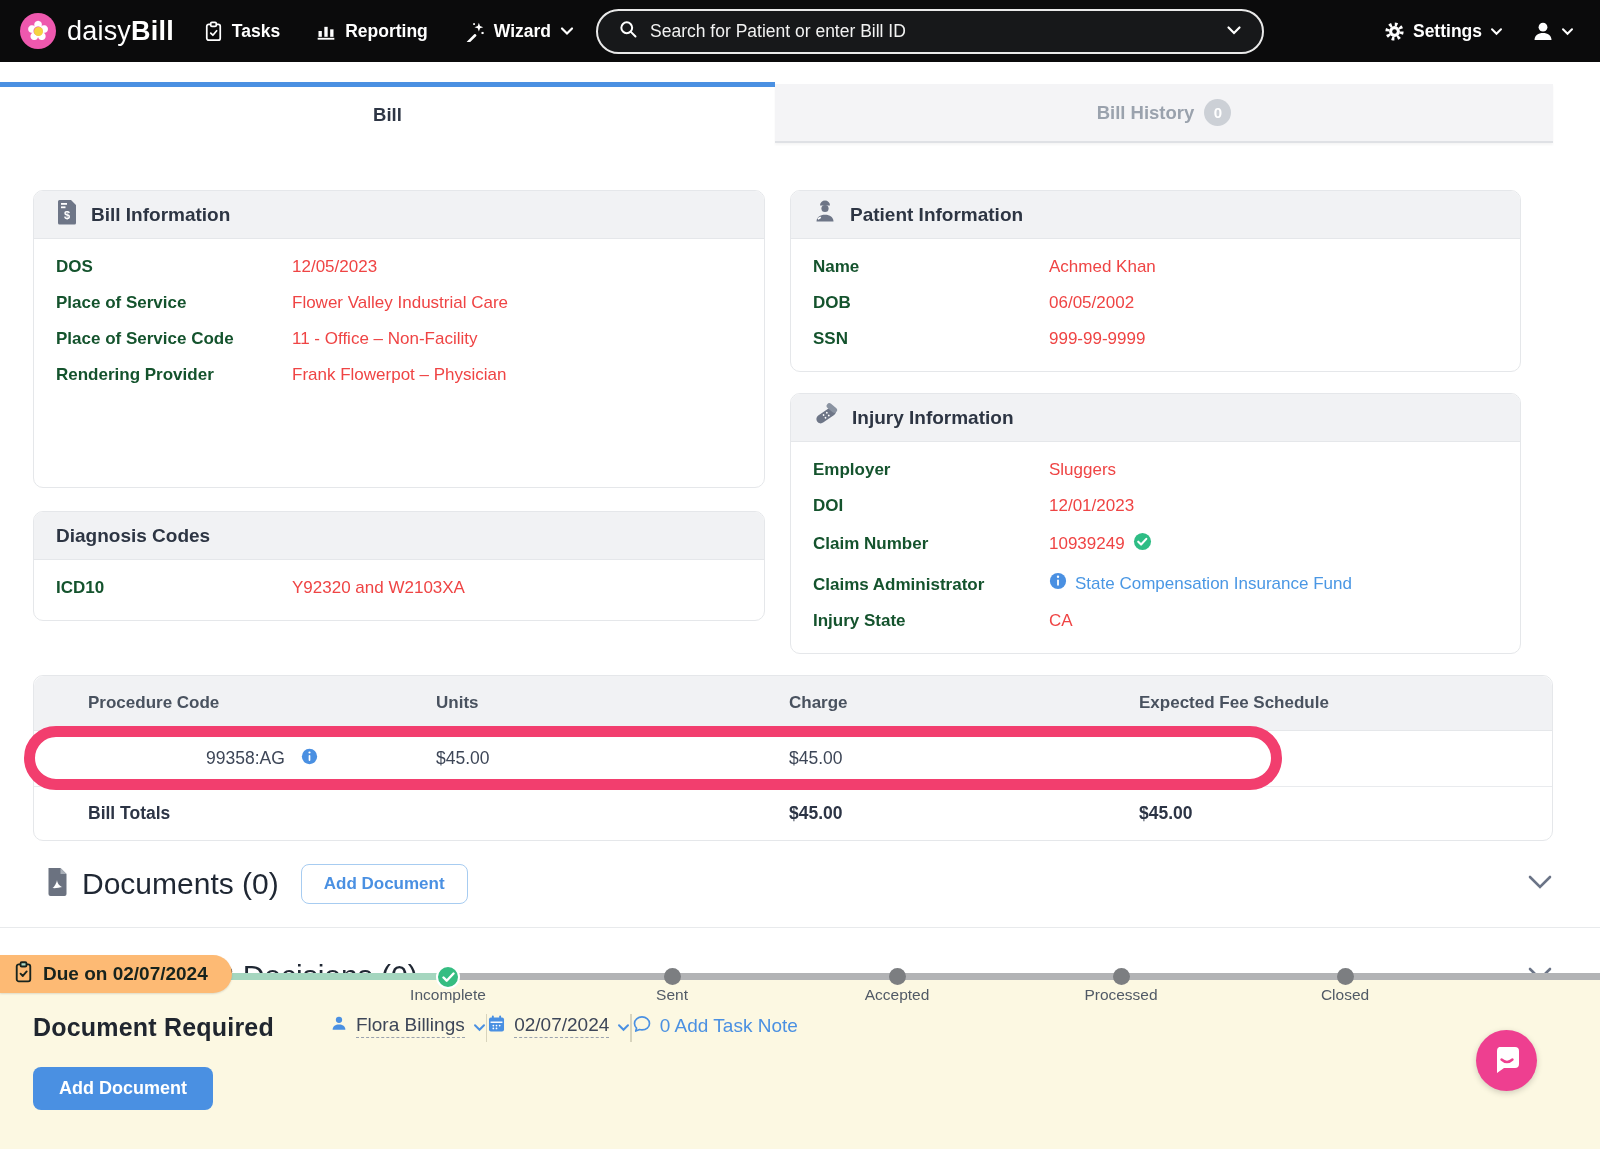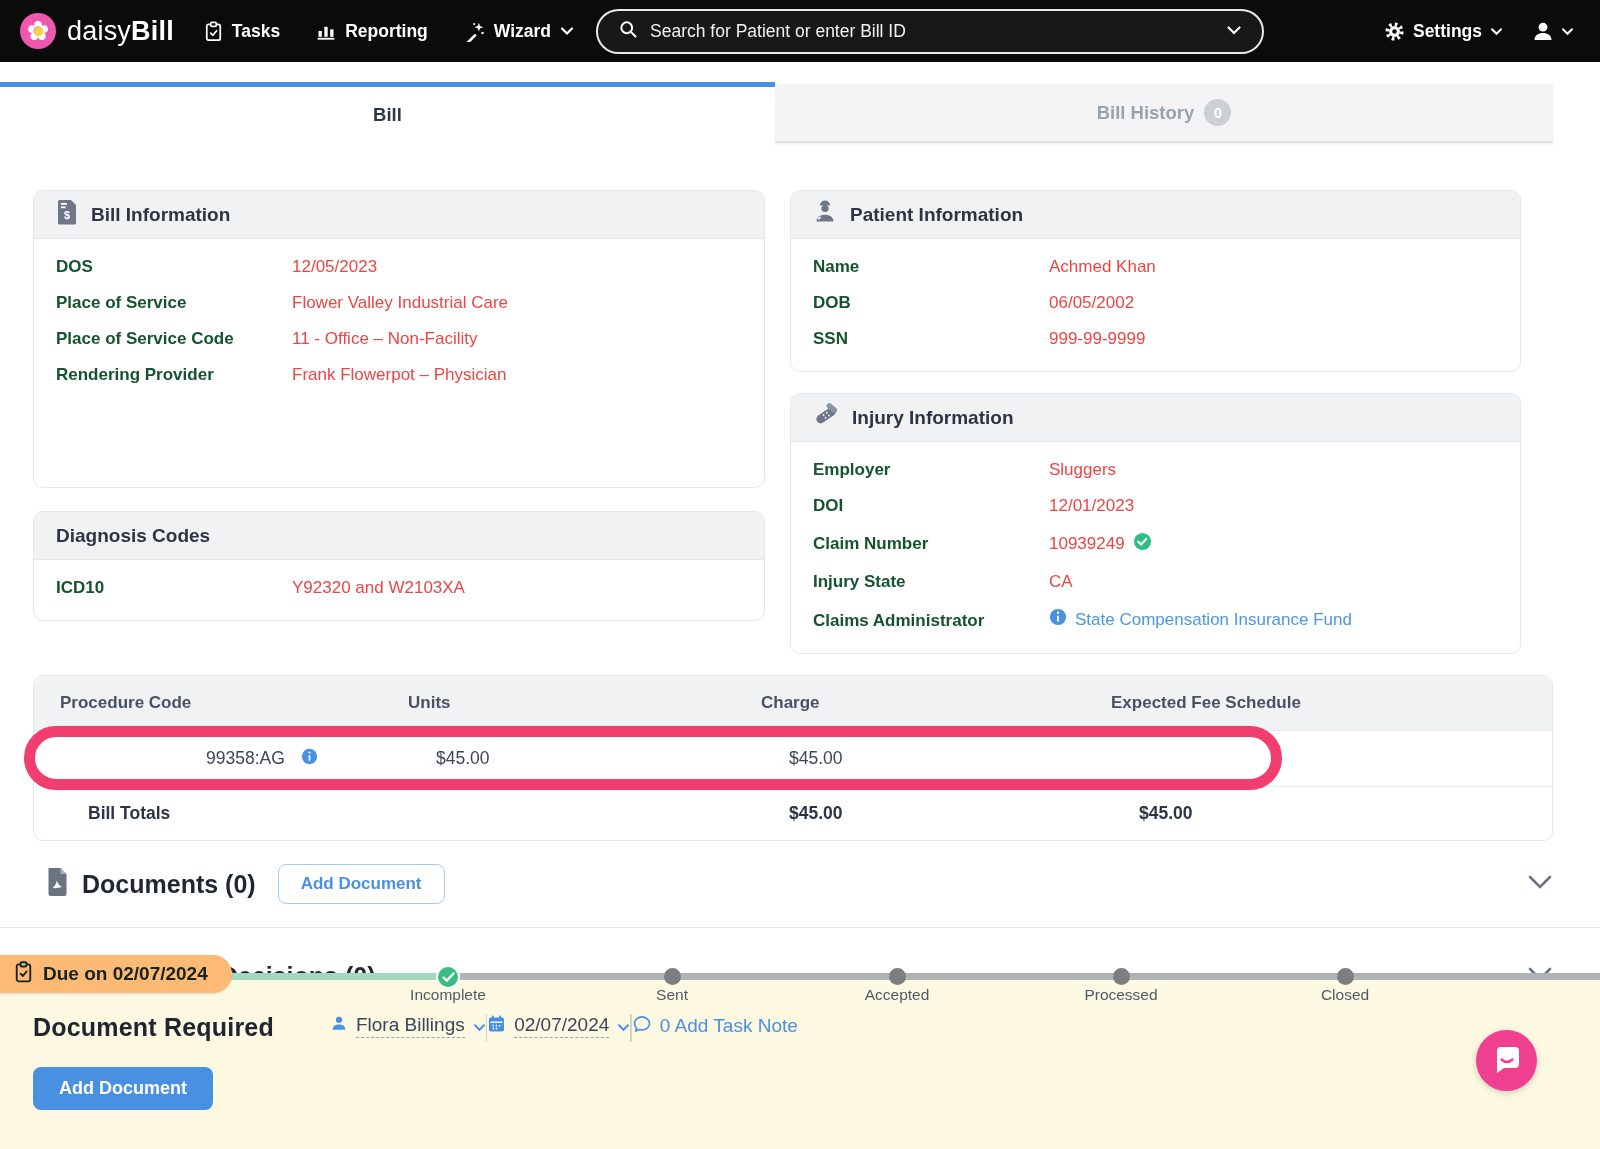--- a/index.html
+++ b/index.html
@@ -53,36 +53,36 @@
   .card-body { padding:10px 22px 14px 22px; }
   .info-row { display:flex; align-items:baseline; padding:8px 0; }
   .info-label { width:236px; flex:0 0 236px; font-size:17px; font-weight:700; color:#14532d; }
   .info-value { font-size:17px; color:#ef4444; }
   .card-bill-info .card-body { min-height:248px; }
   .link-blue { color:#4a97e4; cursor:pointer; display:flex; align-items:center; gap:8px; }
   .claim-val { display:flex; align-items:center; gap:8px; }
 
   
   .ptable { position:relative; margin-top:21px; border:1px solid #e5e7ea; border-radius:10px; background:#fff; }
-  .ptable-head { display:grid; grid-template-columns:348px 353px 350px 1fr; padding-left:26px;
+  .ptable-head { display:grid; grid-template-columns:348px 353px 350px 1fr; padding-left:54px;
     height:55px; align-items:center; background:#f1f2f4; border-bottom:1px solid #e5e7ea;
     border-radius:10px 10px 0 0; font-size:17px; font-weight:700; color:#49525f; }
   .ptable-row { display:grid; grid-template-columns:348px 353px 350px 1fr; padding-left:54px;
     height:55px; align-items:center; font-size:17.5px; color:#3d4657; }
   .ptable-totals { display:grid; grid-template-columns:348px 353px 350px 1fr; padding-left:54px;
     height:54px; align-items:center; border-top:1px solid #e9ebee; font-size:17.5px; font-weight:700; color:#2c3445; }
   .code-cell { display:flex; align-items:center; gap:16px;justify-content:center; }
   .row-annotation { position:absolute; left:-10px; top:50px; width:1258px; height:64px;
     border:11px solid #f23e6e; border-radius:36px; pointer-events:none; z-index:5; }
 
   
   .section { display:flex; align-items:center; padding:0 0 0 12px; }
   .section-docs { height:87px; border-bottom:1px solid #e8eaec; margin:0 -47px 0 -33px; padding-left:45px; padding-right:47px; }
   .section-rfas { height:96px; margin:0 -47px 0 -33px; padding-left:45px; padding-right:47px; }
-  .section-title { font-size:25px; font-weight:700; color:#1f2733; margin-left:12px; }
+  .section-title { font-size:30px; font-weight:400; color:#1f2733; margin-left:12px; }
   .btn-outline { margin-left:22px; height:40px; padding:0 22px; border:1px solid #a7ccf1; border-radius:8px;
     background:#fff; color:#4a90e2; font-size:17px; font-weight:700; cursor:pointer;
     font-family:"Liberation Sans", sans-serif; }
   .section-chevron { margin-left:auto; cursor:pointer; }
 
   
   .bottom { position:absolute; left:0; right:0; top:973px; height:176px; background:#fcf8e2; }
   .track { position:absolute; left:0; right:0; top:0; height:7px; background:#b2b3b5; }
   .track-green { position:absolute; left:0; top:0; width:448px; height:7px; background:#a5d6bf; }
   .step-dot { position:absolute; border-radius:50%; z-index:2; }
@@ -330,35 +330,35 @@
                 <span>10939249</span>
                 <span>
                   <svg width="19" height="19" viewBox="0 0 20 20">
                     <circle cx="10" cy="10" r="9" fill="#2ebd85"></circle>
                     <path d="M5.5 10.2l3 3 5.5-6" fill="none" stroke="#fff" stroke-width="2.2" stroke-linecap="round" stroke-linejoin="round"></path>
                   </svg>
                 </span>
               </span>
             </div>
             <div class="info-row">
-              <span class="info-label">Injury State</span>
-              <span class="info-value">CA</span>
-            </div>
-            <div class="info-row">
               <span class="info-label">Claims Administrator</span>
               <span class="info-value link-blue">
                 <span>
                   <svg width="18" height="18" viewBox="0 0 20 20">
                     <circle cx="10" cy="10" r="9" fill="#4a90e2"></circle>
                     <rect x="9" y="8.2" width="2" height="7" rx="1" fill="#fff"></rect>
                       <circle cx="10" cy="5.3" r="1.3" fill="#fff"></circle>
                   </svg>
                 </span>
                 <span>State Compensation Insurance Fund</span>
               </span>
+            </div>
+            <div class="info-row">
+              <span class="info-label">Injury State</span>
+              <span class="info-value">CA</span>
             </div>
           </div>
         </div>
       </div>
     </div>
 
     <div class="ptable">
       <div class="ptable-head">
         <span>Procedure Code</span>
         <span>Units</span>

